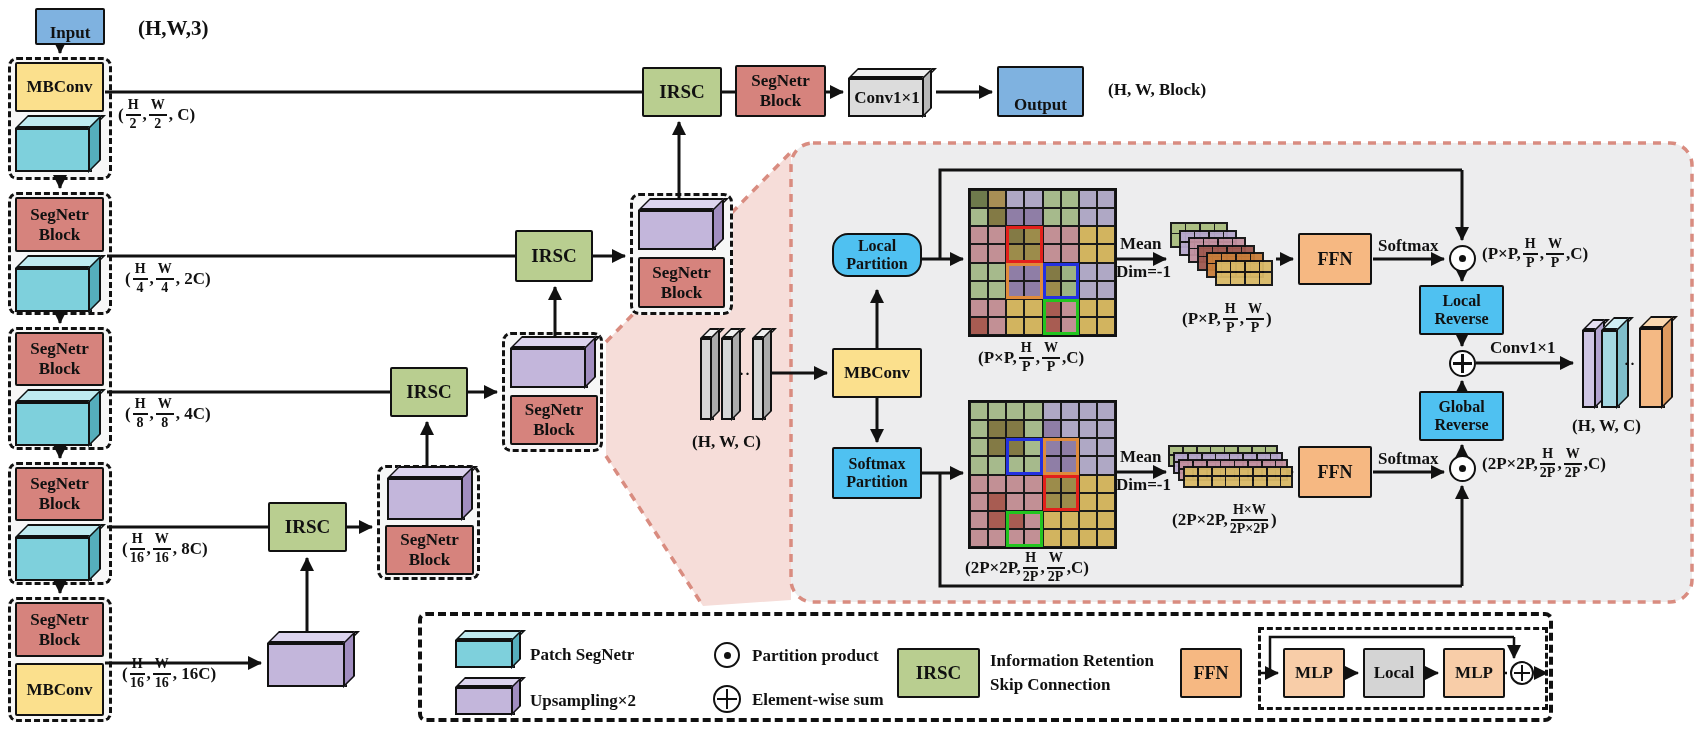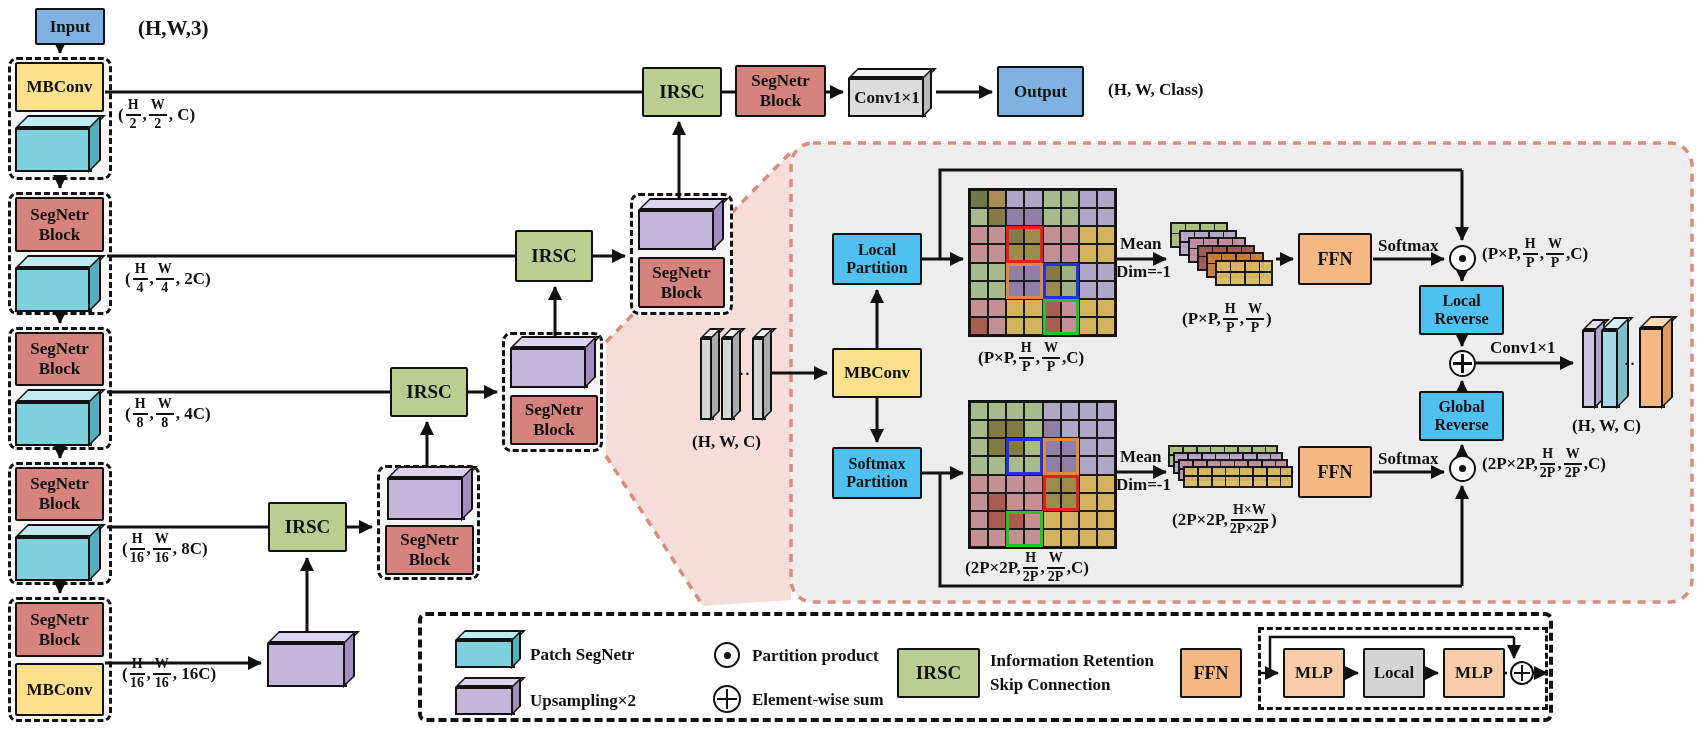--- a/index.html
+++ b/index.html
@@ -6,21 +6,21 @@
   .stage{position:relative;width:1700px;height:738px;background:#fff;
          font-family:"Liberation Serif","DejaVu Serif",serif;font-weight:bold;color:#111;overflow:hidden;}
   svg{position:absolute;left:0;top:0;}
   #bg-svg{z-index:0;}
   #connector-svg{z-index:2;pointer-events:none;}
   .grp{position:absolute;border:3px dashed #111;border-radius:9px;background:#f7f7f7;z-index:1;box-sizing:border-box;}
   .legendbox{position:absolute;border:4px dashed #111;border-radius:8px;background:#fff;z-index:1;box-sizing:border-box;}
   .minibox{position:absolute;border:3px dashed #111;background:transparent;z-index:1;box-sizing:border-box;}
   .box{position:absolute;border:2.5px solid #111;border-radius:2px;display:flex;align-items:center;justify-content:center;
        text-align:center;line-height:1.15;z-index:3;box-sizing:border-box;font-size:17px;}
-  .blue{background:var(--c-blue);}
+  .blue{background:var(--c-blue);align-items:flex-end;}
   .yellowb{background:var(--c-yellow);}
   .salmon{background:var(--c-salmon);}
   .greenb{background:var(--c-green);font-size:19px;}
   .sky{background:var(--c-sky);font-size:16px;}
   .orangeb{background:var(--c-orange);}
   .mlpb{background:var(--c-mlp);}
   .normb{background:var(--c-norm);}
   .b3{position:absolute;border:2.5px solid #111;z-index:3;box-sizing:border-box;background:var(--face);}
   .b3 .t{position:absolute;left:-2.5px;top:calc(-1 * var(--d) - 2.5px);width:calc(100% + 5px);height:var(--d);
          background:var(--top);border:2.5px solid #111;transform:skewX(-45deg);transform-origin:0 100%;box-sizing:border-box;}
@@ -303,38 +303,38 @@
       <span>SegNetr Block</span>
     </div>
   <div class="b3 gray3" style="left:848px;top:78px;width:78px;height:39px;--d:10px;">
       <span class="t"></span>
       <span class="s"></span>
     <span style="position:relative;z-index:1;display:flex;width:100%;height:100%;align-items:center;justify-content:center;font-size:17px;">Conv1×1</span>
     </div>
   <div class="box blue" style="left:997px;top:66px;width:87px;height:51px;">
       <span>Output</span>
     </div>
-  <div class="lbl" style="left:1108px;top:80px;">(H, W, Class)</div>
+  <div class="lbl" style="left:1108px;top:80px;">(H, W, Block)</div>
 
   <div class="b3 slab3" style="left:700px;top:338px;width:14px;height:82px;--d:10px;">
       <span class="t"></span>
       <span class="s"></span>
     </div>
   <div class="b3 slab3" style="left:721px;top:338px;width:14px;height:82px;--d:10px;">
       <span class="t"></span>
       <span class="s"></span>
     </div>
   <div class="dots" style="left:739px;top:366px;">··</div>
   <div class="b3 slab3" style="left:752px;top:338px;width:14px;height:82px;--d:10px;">
       <span class="t"></span>
       <span class="s"></span>
     </div>
   <div class="lbl" style="left:692px;top:432px;">(H, W, C)</div>
 
-  <div class="box sky" style="left:832px;top:233px;width:90px;height:52px;">
+  <div class="box sky" style="left:832px;top:233px;width:90px;height:44px;border-radius:16px;">
       <span>Local Partition</span>
     </div>
   <div class="box yellowb" style="left:832px;top:348px;width:90px;height:50px;">
       <span>MBConv</span>
     </div>
   <div class="box sky" style="left:832px;top:447px;width:90px;height:52px;">
       <span>Softmax Partition</span>
     </div>
 
   <div class="gridimg" style="left:968px;top:188px;width:145px;height:145px;">

